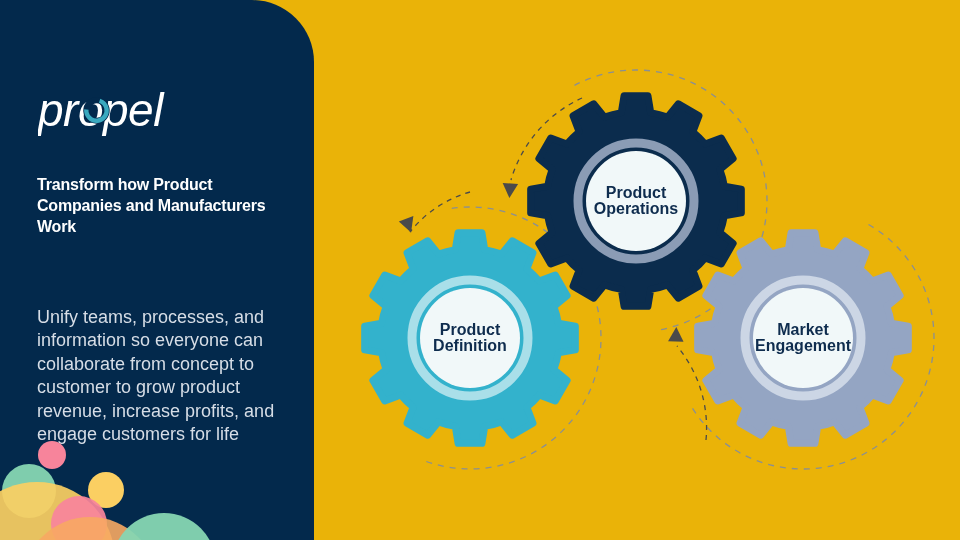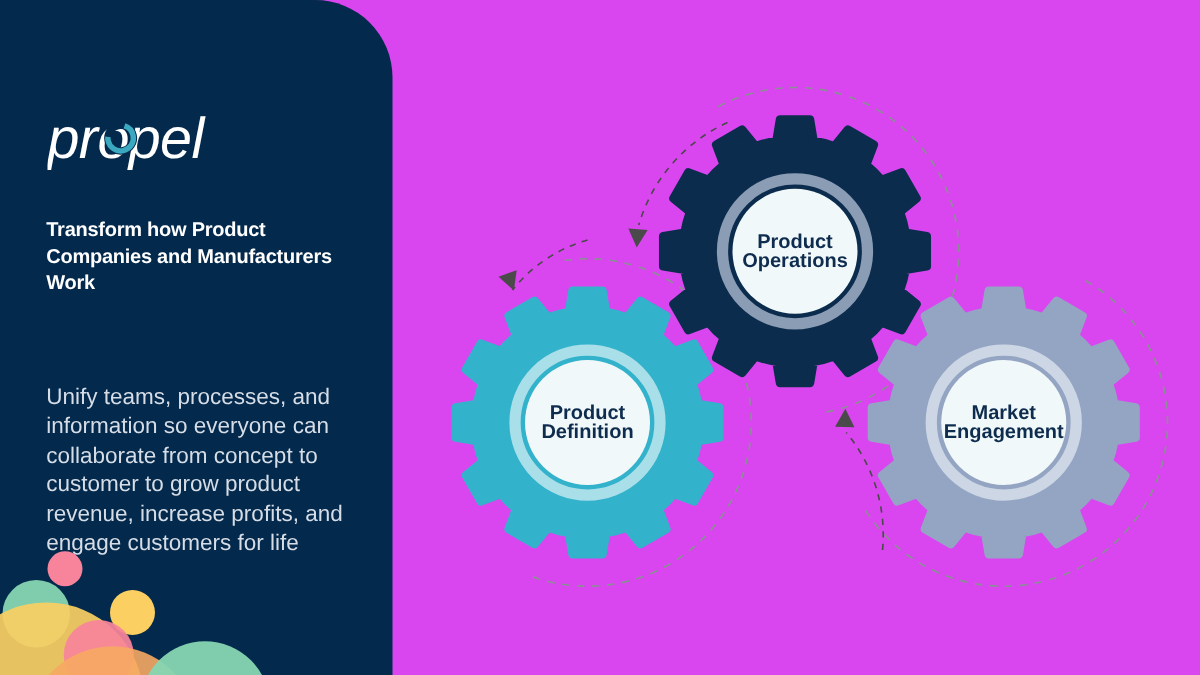--- a/index.html
+++ b/index.html
@@ -5,21 +5,21 @@
   html, body {
     margin: 0;
     padding: 0;
     background: #ffffff;
   }
   #slide {
     position: relative;
     width: 960px;
     height: 540px;
     overflow: hidden;
-    background: #d946ef;
+    background: #eab308;
     font-family: "Liberation Sans", sans-serif;
   }
 
   
   #left-panel {
     position: absolute;
     left: 0;
     top: 0;
     width: 314px;
     height: 540px;

